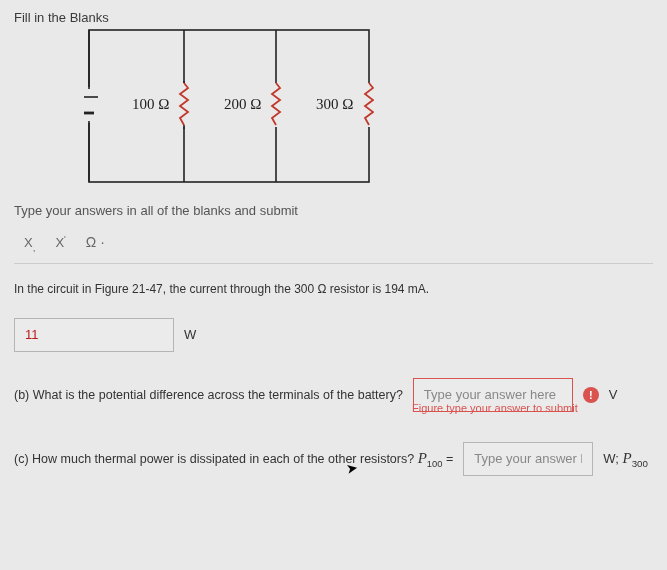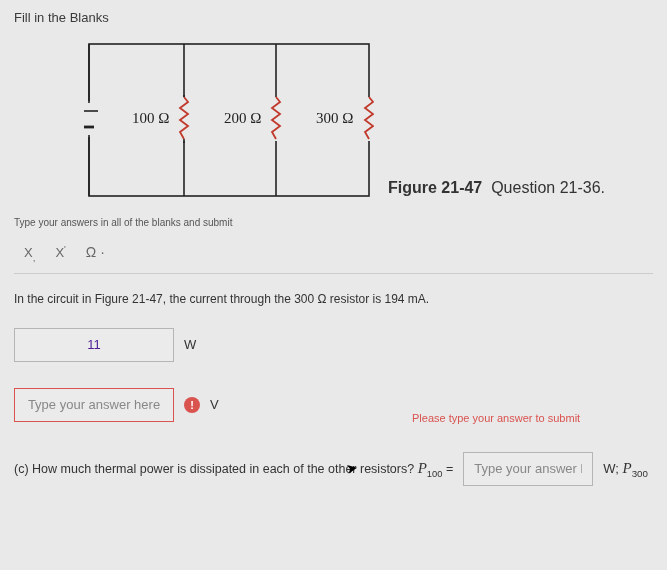--- a/index.html
+++ b/index.html
@@ -8,21 +8,20 @@
     font-family: Arial, Helvetica, sans-serif;
     background: #e9e9e9;
     color: #333;
     padding: 10px 14px;
     font-size: 13px;
     position: relative;
   }
   .header-title {
     font-size: 13px;
     color: #3a3a3a;
-    margin-bottom: 14px;
   }
   .figure-row {
     display: flex;
     align-items: flex-end;
     gap: 14px;
     margin-left: 70px;
     margin-bottom: 16px;
     text-align: center;
   }
   .circuit-box {
@@ -36,21 +35,21 @@
     display: block;
   }
   .figure-caption {
     font-size: 16px;
     color: #333;
     padding-bottom: -4px;
     margin-bottom: 4px;
   }
   .figure-caption .fignum { font-weight: 700; }
   .subinstr {
-    font-size: 10px;
+    font-size: 13px;
     color: #555;
     margin-bottom: 10px;
   }
   .toolbar {
     display: flex;
     gap: 20px;
     padding: 6px 10px 10px 10px;
     border-bottom: 1px solid #ccc;
     font-size: 13px;
     color: #666;
@@ -69,23 +68,22 @@
     font-size: 12.5px;
     flex-wrap: nowrap;
   }
   .input-box {
     border: 1px solid #b5b5b5;
     background: #ebebeb;
     height: 34px;
     width: 160px;
     padding: 0 10px;
     font-size: 13px;
-    color: #4c1d95;
+    color: #b91c1c;
     outline: none;
-    text-align: center;
   }
   .input-box::placeholder { color: #888; }
   .input-error {
     border: 1px solid #d9534f;
   }
   .unit { font-size: 13px; color:#333; }
   .error-icon {
     width: 16px; height: 16px;
     background: #d9534f;
     border-radius: 50%;
@@ -153,47 +151,44 @@
 
       <polyline points="192,58 196,63 188,69 196,75 188,81 196,87 188,93 192,100" fill="none" stroke="#c0392b" stroke-width="1.8"></polyline>
 
       <polyline points="285,58 289,63 281,69 289,75 281,81 289,87 281,93 285,100" fill="none" stroke="#c0392b" stroke-width="1.8"></polyline>
 
       <text x="48" y="84" font-size="15" fill="#222" font-family="Times New Roman, serif">100 Ω</text>
       <text x="140" y="84" font-size="15" fill="#222" font-family="Times New Roman, serif">200 Ω</text>
       <text x="232" y="84" font-size="15" fill="#222" font-family="Times New Roman, serif">300 Ω</text>
     </svg>
   </div>
-  <div class="figure-caption">
-    <span class="fignum">Figure 21-47</span>
-    &nbsp;<span>Question 21-36.</span>
-  </div>
 </div>
 
 <div class="subinstr">Type your answers in all of the blanks and submit</div>
 
 <div class="toolbar">
   <span><span>X</span><span class="sub">,</span></span>
   <span><span>X</span><sup style="font-size:0.7em">'</sup></span>
   <span class="omega-tool">Ω ·</span>
 </div>
 
 <div class="body-text">In the circuit in Figure 21-47, the current through the 300 Ω resistor is 194 mA.</div>
 
 <div class="question-row">
   <input class="input-box" value="11" style="">
   <span class="unit">W</span>
 </div>
 
 <div class="question-row" style="margin-bottom:8px">
+  <span>(b) What is the potential difference across the terminals of the battery?</span>
   <input class="input-box input-error" placeholder="Type your answer here" style="">
   <span class="error-icon">!</span>
   <span class="unit">V</span>
 </div>
-<div class="error-text">Please type your answer to submit</div>
+<div class="error-text">Figure type your answer to submit</div>
 
 <div class="question-row question-c">
   <span>
     <span>(c) How much thermal power is dissipated in each of the other resistors? </span><i class="r-label"><span>P</span></i><span class="sub">100</span><span> = </span>
   </span>
   <input class="input-box small" placeholder="Type your answer here" style="">
   <span class="unit">
     <span>W; </span><i class="r-label"><span>P</span></i><span class="sub">300</span>
   </span>
 </div>

